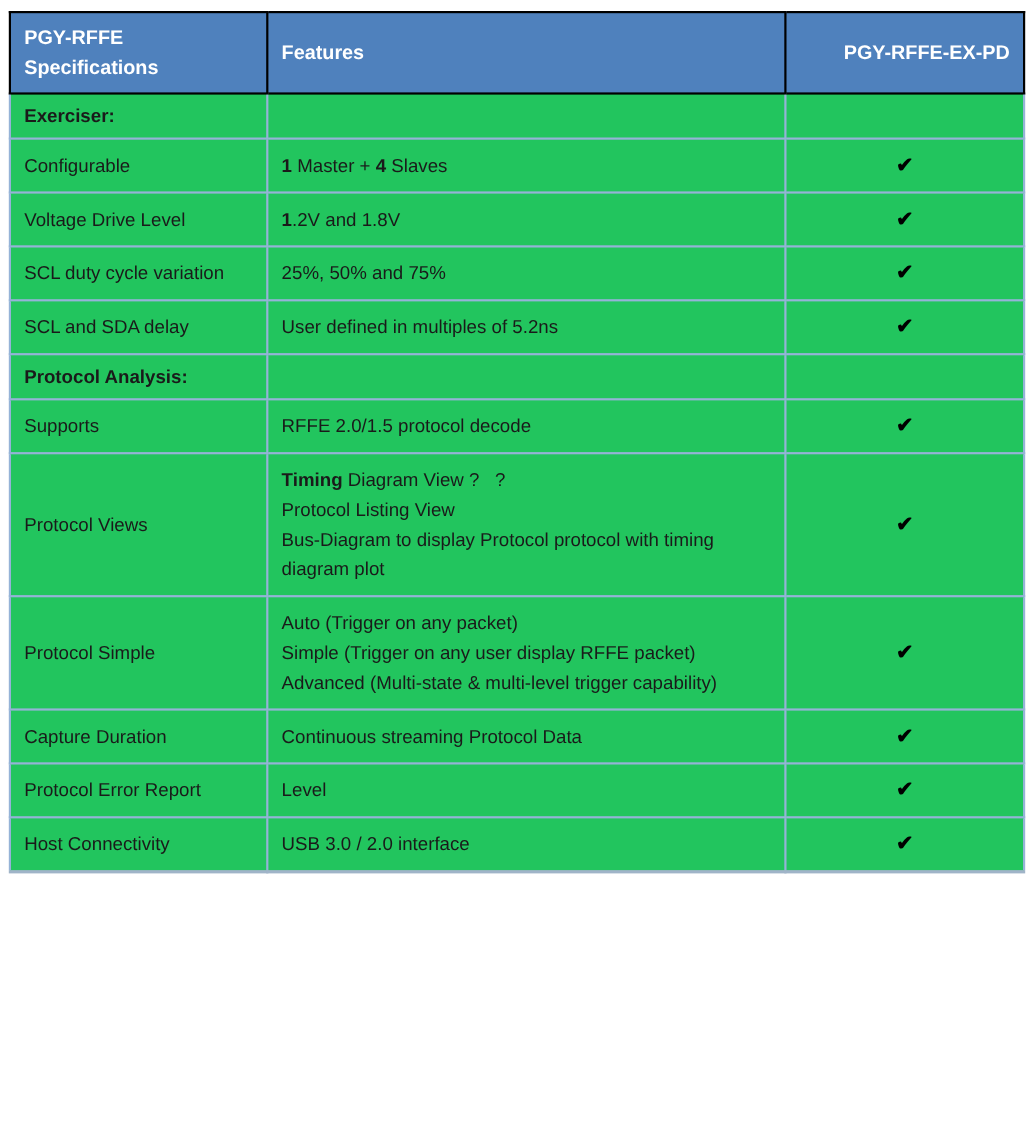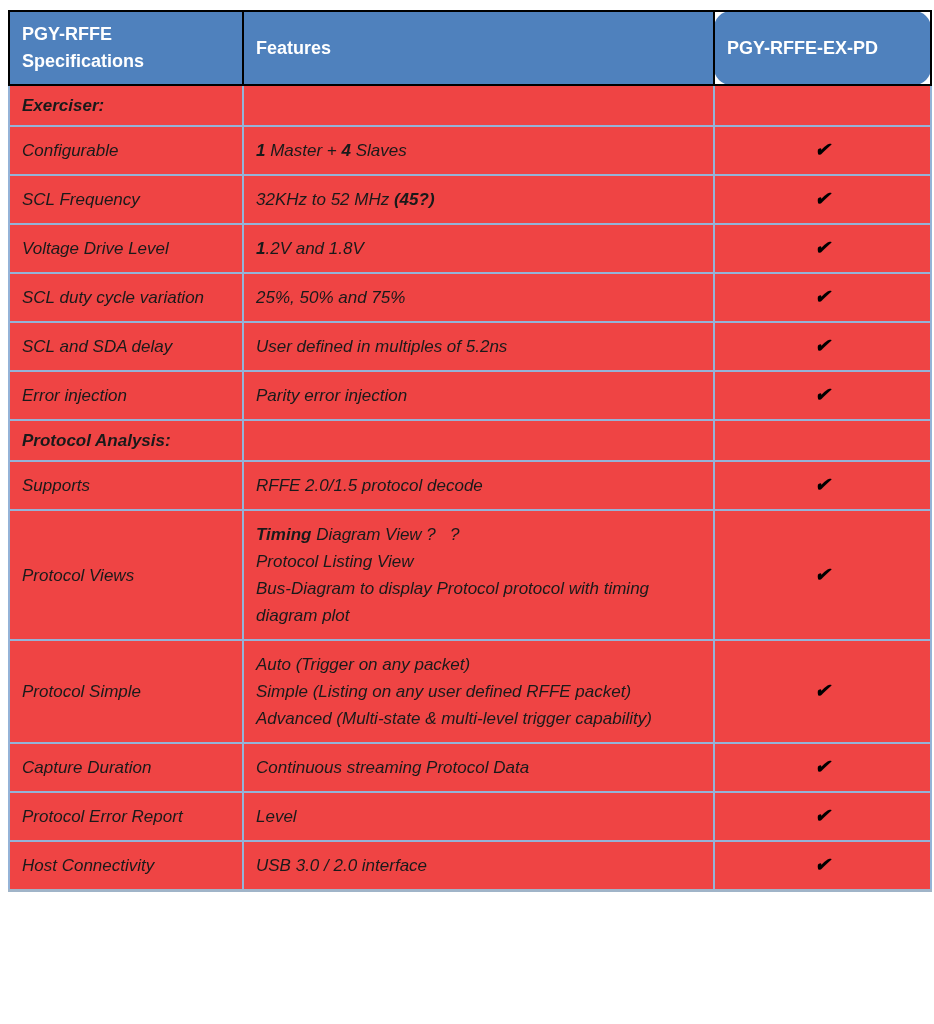--- a/index.html
+++ b/index.html
@@ -35,30 +35,29 @@
     color: var(--header-text);
     border: 2px solid var(--header-border);
     font-size: 18px;
     font-weight: bold;
     line-height: 27px;
     padding: 9px 12px;
     text-align: left;
     vertical-align: middle;
     height: 72px;
   }
-  th.th-check { text-align: left; border-radius: 17px; }
+  th.th-check { text-align: right; }
 
   td {
     border: 2px solid var(--body-border);
     font-size: 17px;
     line-height: 27px;
     padding: 10px 12px;
     vertical-align: middle;
-    background: #ef4444;
-    font-style: italic;
+    background: #22c55e;
   }
   tr.section-row td { padding-top: 6px; padding-bottom: 6px; }
   td.spec-cell { padding-right: 8px; }
   td.check-cell { text-align: center; }
   .bold { font-weight: bold; }
   .feature-line { white-space: pre-wrap; }
   .check-icon {
     font-size: 19px;
     font-weight: bold;
     color: #000000;
@@ -89,51 +88,37 @@
           <td class="check-cell"></td>
         </tr>
         <tr>
           <td class="spec-cell">Configurable</td>
           <td class="features-cell">
             <div class="feature-line"><span class="bold">1</span><span> Master + </span><span class="bold">4</span><span> Slaves</span></div>
           </td>
           <td class="check-cell"><span class="check-icon">✔</span></td>
         </tr>
         <tr>
-          <td class="spec-cell">SCL Frequency</td>
-          <td class="features-cell">
-            <div class="feature-line"><span>32KHz to 52 MHz </span><span class="bold">(45?)</span></div>
-          </td>
-          <td class="check-cell"><span class="check-icon">✔</span></td>
-        </tr>
-        <tr>
           <td class="spec-cell">Voltage Drive Level</td>
           <td class="features-cell">
             <div class="feature-line"><span class="bold">1</span><span>.2V and 1.8V</span></div>
           </td>
           <td class="check-cell"><span class="check-icon">✔</span></td>
         </tr>
         <tr>
           <td class="spec-cell">SCL duty cycle variation</td>
           <td class="features-cell">
             <div class="feature-line"><span>25%, 50% and 75%</span></div>
           </td>
           <td class="check-cell"><span class="check-icon">✔</span></td>
         </tr>
         <tr>
           <td class="spec-cell">SCL and SDA delay</td>
           <td class="features-cell">
             <div class="feature-line"><span>User defined in multiples of 5.2ns</span></div>
-          </td>
-          <td class="check-cell"><span class="check-icon">✔</span></td>
-        </tr>
-        <tr>
-          <td class="spec-cell">Error injection</td>
-          <td class="features-cell">
-            <div class="feature-line"><span>Parity error injection</span></div>
           </td>
           <td class="check-cell"><span class="check-icon">✔</span></td>
         </tr>
         <tr class="section-row">
           <td class="spec-cell bold">Protocol Analysis:</td>
           <td class="features-cell"></td>
           <td class="check-cell"></td>
         </tr>
         <tr>
           <td class="spec-cell">Supports</td>
@@ -148,21 +133,21 @@
             <div class="feature-line"><span class="bold">Timing</span><span> Diagram View ?   ?</span></div>
             <div class="feature-line"><span>Protocol Listing View</span></div>
             <div class="feature-line"><span>Bus-Diagram to display Protocol protocol with timing diagram plot</span></div>
           </td>
           <td class="check-cell"><span class="check-icon">✔</span></td>
         </tr>
         <tr>
           <td class="spec-cell">Protocol Simple</td>
           <td class="features-cell">
             <div class="feature-line"><span>Auto (Trigger on any packet)</span></div>
-            <div class="feature-line"><span>Simple (Listing on any user defined RFFE packet)</span></div>
+            <div class="feature-line"><span>Simple (Trigger on any user display RFFE packet)</span></div>
             <div class="feature-line"><span>Advanced (Multi-state &amp; multi-level trigger capability)</span></div>
           </td>
           <td class="check-cell"><span class="check-icon">✔</span></td>
         </tr>
         <tr>
           <td class="spec-cell">Capture Duration</td>
           <td class="features-cell">
             <div class="feature-line"><span>Continuous streaming Protocol Data</span></div>
           </td>
           <td class="check-cell"><span class="check-icon">✔</span></td>

